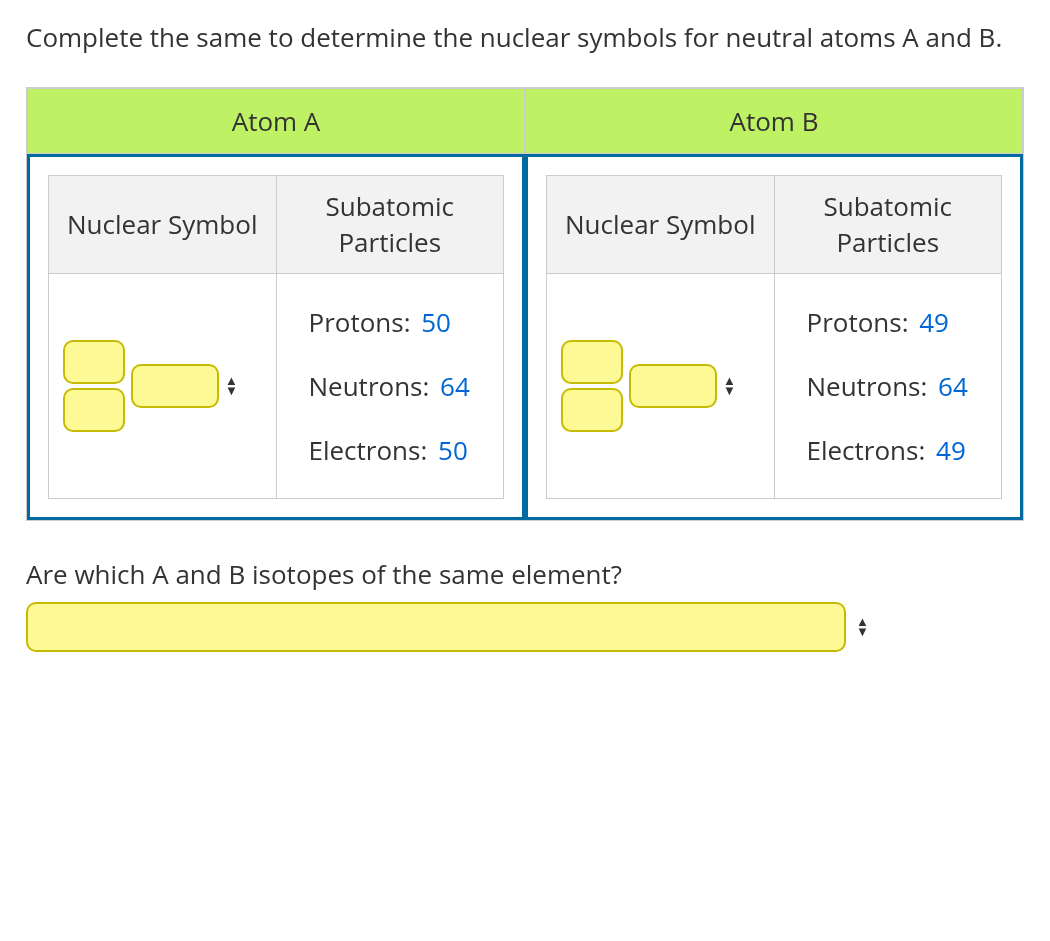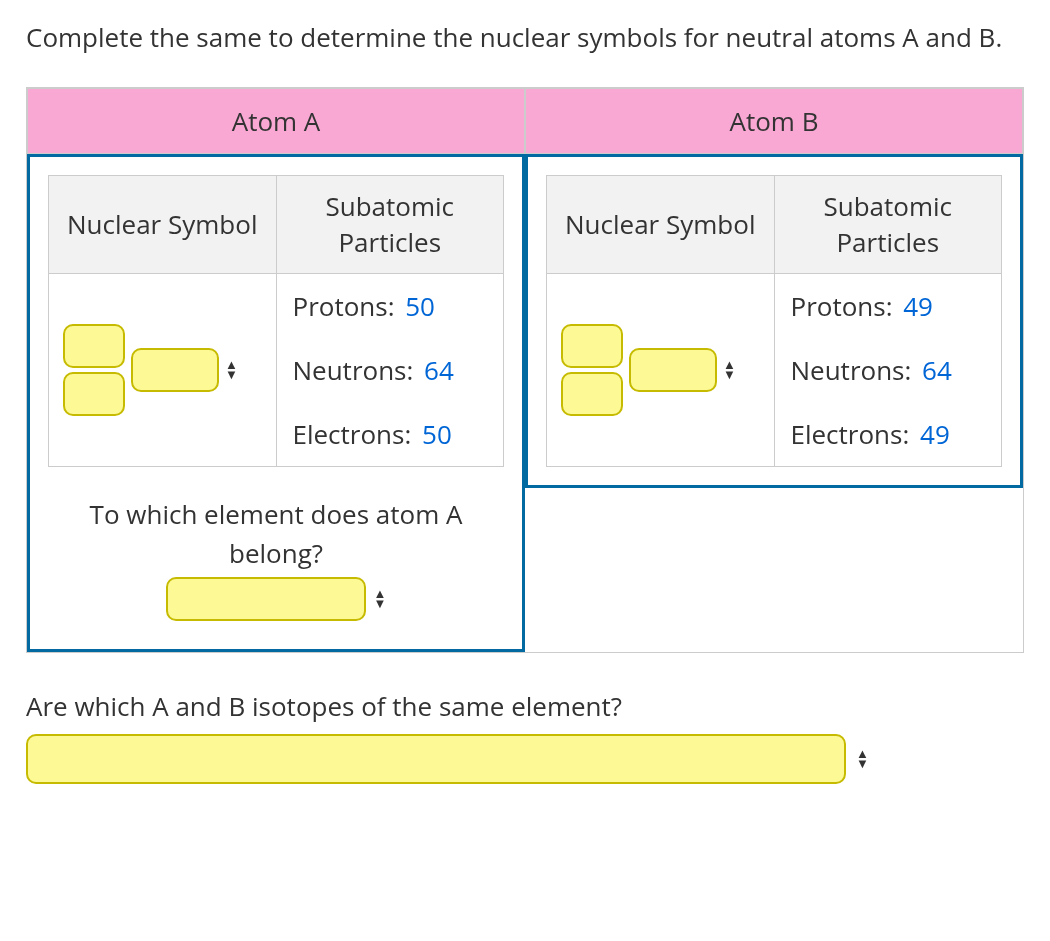--- a/index.html
+++ b/index.html
@@ -23,21 +23,21 @@
       width: 100%;
       border-collapse: collapse;
       border: 1px solid #ccc;
     }
     .main-table > tbody > tr > td {
       width: 50%;
       vertical-align: top;
       padding: 0;
     }
     .atom-header {
-      background: #f9a8d4;
+      background: #bef264;
       text-align: center;
       padding: 14px;
       border: 1px solid #ccc;
       font-weight: 400;
     }
     .atom-body {
       border: 3px solid #0369a1;
       padding: 18px;
     }
     .inner-table {
@@ -86,21 +86,21 @@
       gap: 6px;
     }
     .stepper-yellow {
       background: #fdf995;
       border: 2px solid #c6bb00;
       border-radius: 10px;
       width: 88px;
       height: 44px;
     }
     .particles-cell {
-      padding: 0 !important;
+      padding: 16px !important;
     }
     .particles-list {
       display: flex;
       flex-direction: column;
     }
     .particle-row {
       padding: 14px 16px;
       text-align: left;
       white-space: nowrap;
     }
@@ -211,30 +211,20 @@
                   </div>
                   <div class="particle-row">
                     <span class="particle-label">Electrons:</span>
                     <span class="particle-value">50</span>
                   </div>
                 </div>
               </td>
             </tr>
           </tbody>
             </table>
-          <div class="element-question">
-            <div>To which element does atom A belong?</div>
-            <div class="element-select">
-              <div class="element-yellow"></div>
-              <span class="updown">
-                <span>▲</span>
-                  <span>▼</span>
-              </span>
-            </div>
-          </div>
         </div>
       </td>
       <td>
         <div class="atom-body">
           <table class="inner-table">
             <tbody>
                 <tr>
               <th>
                 <span>Nuclear Symbol</span>
               </th>

